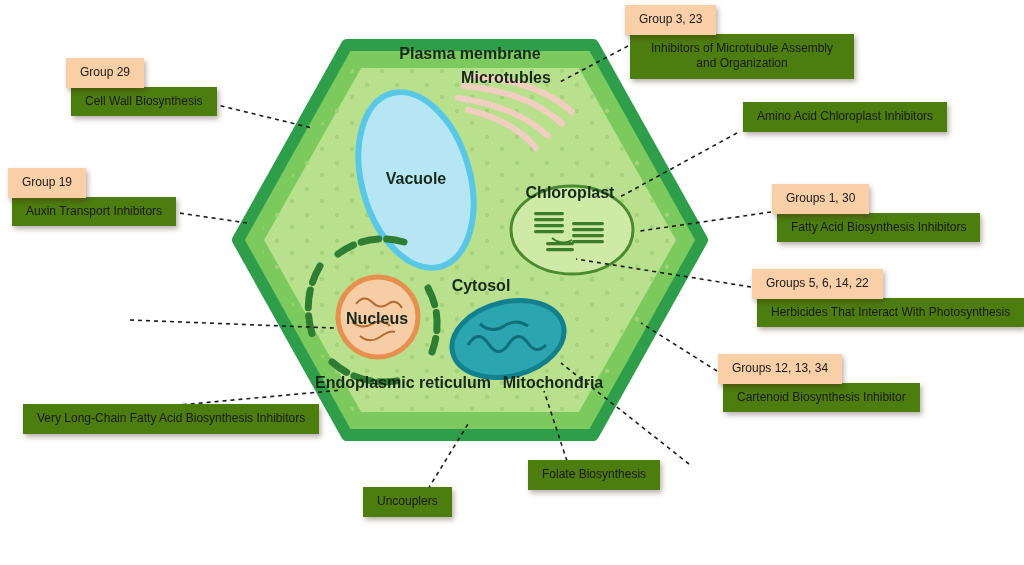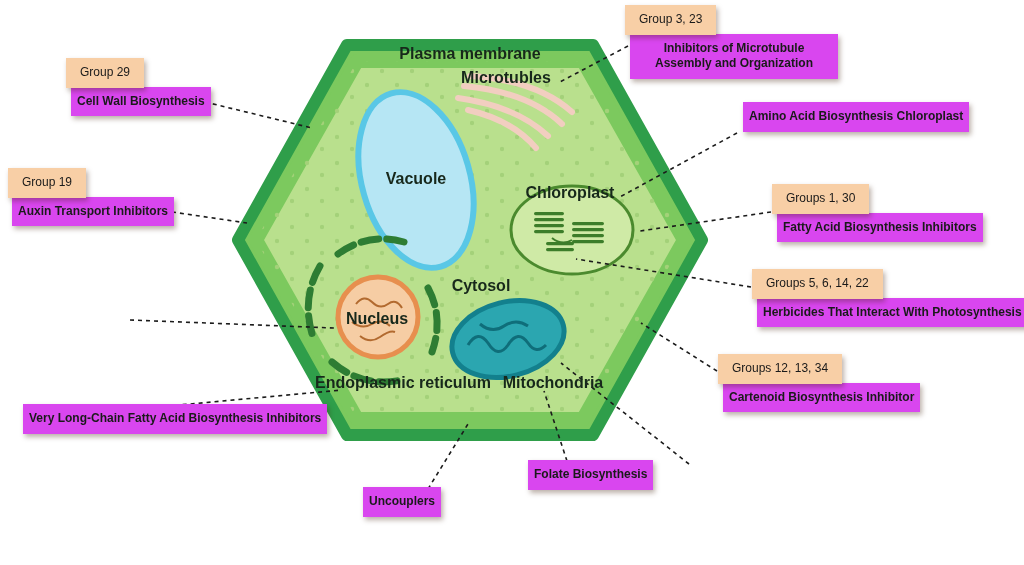--- a/index.html
+++ b/index.html
@@ -8,24 +8,23 @@
     overflow:hidden;font-family:"Liberation Sans",sans-serif;
   }
   svg.layer{position:absolute;left:0;top:0;}
   
   .callout{position:absolute;font-size:12px;color:#1a1a1a;line-height:1.3;}
   .callout .tab{
     display:table;position:relative;z-index:2;background:#f8cfa6;
     padding:7px 14px;box-shadow:2px 3px 5px rgba(60,30,10,.35);
   }
   .callout .cbody{
-    display:table;position:relative;z-index:1;background:#d946ef;
-    padding:7px 6px;margin-top:-1px;margin-left:5px;white-space:nowrap;
+    display:table;position:relative;z-index:1;background:#4d7c0f;
+    padding:7px 14px;margin-top:-1px;margin-left:5px;white-space:nowrap;
     box-shadow:2px 3px 5px rgba(60,30,10,.35);
-    font-weight:bold;
   }
   .callout.center .cbody{white-space:normal;text-align:center;width:196px;}
   .callout.tab-indent .tab{margin-left:8px;}
   .callout.tab-indent .cbody{margin-left:12px;}
   
   .organelle-label{
     position:absolute;transform:translateX(-50%);
     font-size:16px;font-weight:bold;color:#17281b;white-space:nowrap;
   }
 </style>
@@ -147,21 +146,21 @@
   <div class="callout" style="left:523px;top:461px">
     <div class="cbody">Folate Biosynthesis</div>
   </div>
 
   <div class="callout center" style="left:625px;top:5px">
     <div class="tab">Group 3, 23</div>
     <div class="cbody">Inhibitors of Microtubule Assembly and Organization</div>
   </div>
 
   <div class="callout" style="left:738px;top:103px">
-    <div class="cbody">Amino Acid Biosynthesis Chloroplast</div>
+    <div class="cbody">Amino Acid Chloroplast Inhibitors</div>
   </div>
 
   <div class="callout" style="left:772px;top:184px">
     <div class="tab">Groups 1, 30</div>
     <div class="cbody">Fatty Acid Biosynthesis Inhibitors</div>
   </div>
 
   <div class="callout" style="left:752px;top:269px">
     <div class="tab">Groups 5, 6, 14, 22</div>
     <div class="cbody">Herbicides That Interact With Photosynthesis</div>

